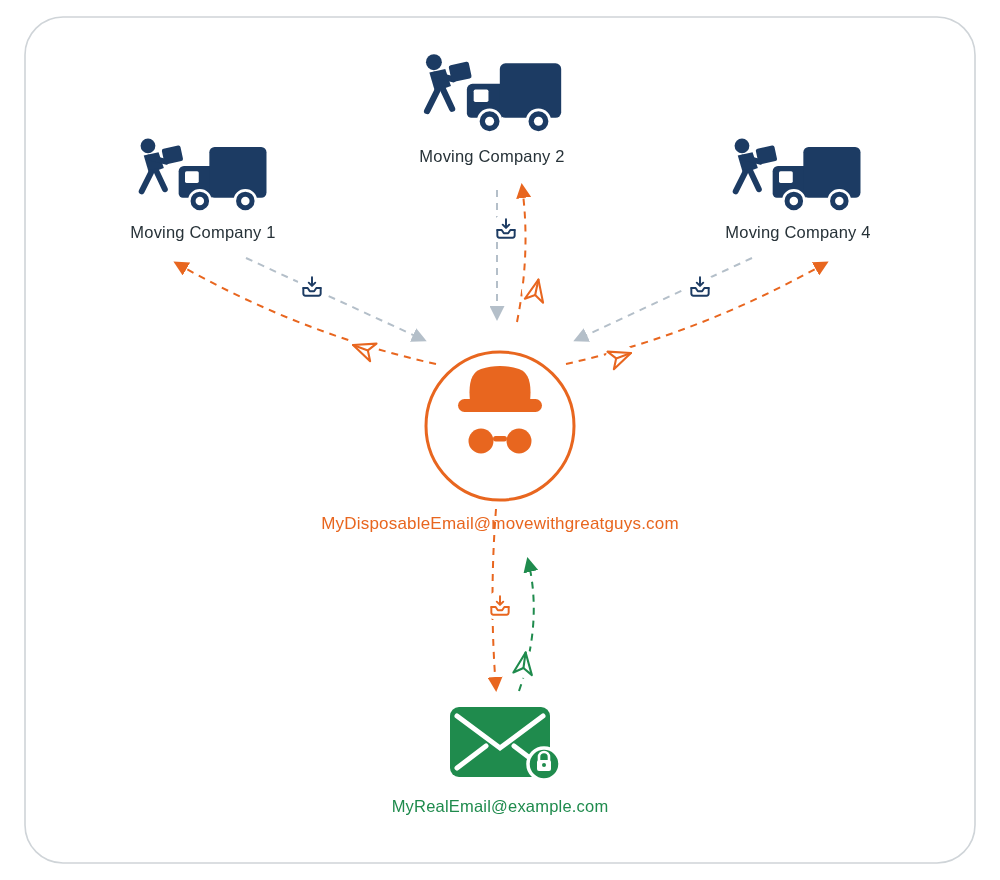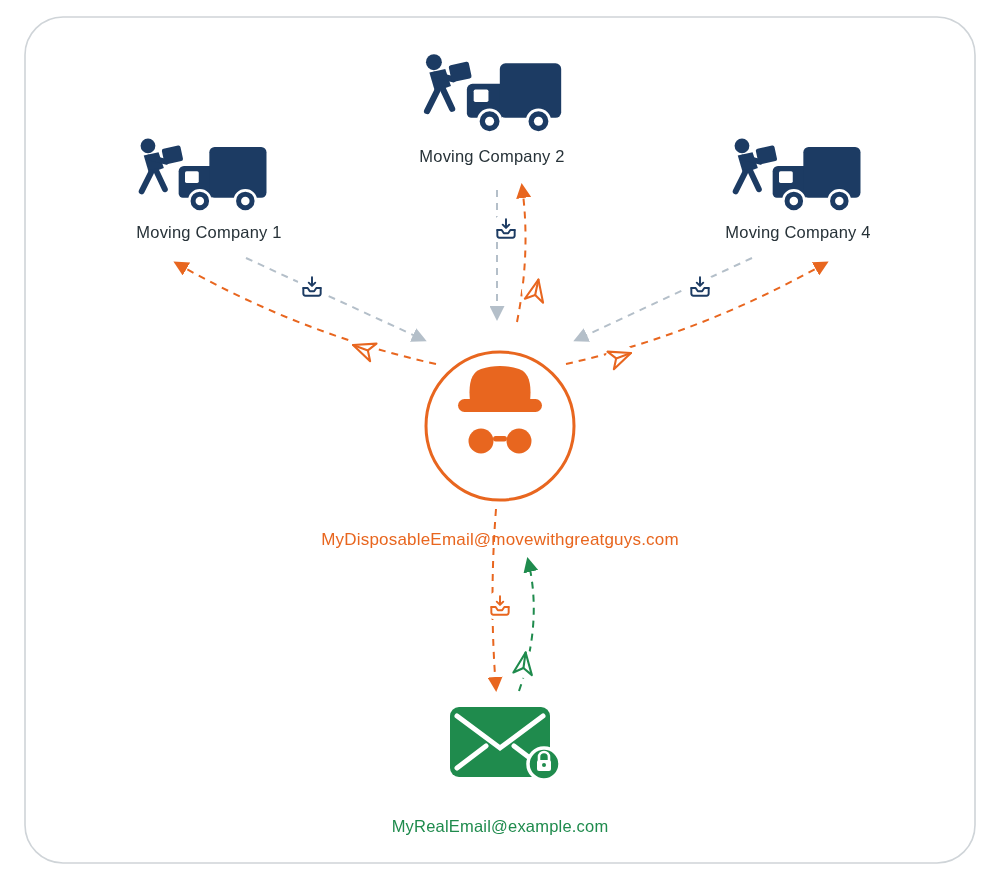--- a/index.html
+++ b/index.html
@@ -11,21 +11,21 @@
     --card-border:#cfd4d8;
     --background:#ffffff;
   }
   html,body{margin:0;padding:0;background:var(--background);}
   .stage{position:relative;width:1000px;height:880px;background:var(--background);overflow:hidden;
          font-family:"Liberation Sans",sans-serif;}
   .layer{position:absolute;left:0;top:0;}
   .lbl{position:absolute;transform:translateX(-50%);white-space:nowrap;
        font-weight:500;font-size:16.5px;color:var(--label);letter-spacing:.2px;}
   .email-orange{color:var(--orange);font-size:17px;}
-  .email-green{color:var(--green);font-size:16.5px;margin-top:20px;}
+  .email-green{color:var(--green);font-size:16.5px;}
 
   
   .card-outline{fill:none;stroke:var(--card-border);stroke-width:1.6;}
   .fill-navy{fill:var(--navy);}
   .fill-orange{fill:var(--orange);}
   .fill-green{fill:var(--green);}
   .fill-white{fill:#fff;}
   .limb{stroke:var(--navy);stroke-width:5.5;stroke-linecap:round;fill:none;}
   .ring{fill:#fff;stroke:var(--orange);stroke-width:3;}
   .dash{fill:none;stroke-width:2;stroke-dasharray:7 6;}
@@ -156,19 +156,19 @@
       <path class="env-line" d="M7 9 L50 41 L93 9"></path>
       <path class="env-line" d="M7 61 L36 39"></path>
       <path class="env-line" d="M93 61 L64 39"></path>
       <circle class="fill-green lock-ring" cx="94" cy="57" r="16"></circle>
       <path class="lock-shackle" d="M89 53 v-3 a5 5 0 0 1 10 0 v3"></path>
       <rect class="fill-white" x="87" y="53" width="14" height="11" rx="2"></rect>
       <circle class="fill-green" cx="94" cy="58" r="2"></circle>
     </g>
   </svg>
 
-  <div class="lbl" style="left:209px;top:223px;">Moving Company 1</div>
+  <div class="lbl" style="left:203px;top:223px;">Moving Company 1</div>
   <div class="lbl" style="left:492px;top:147px;text-align:right;">Moving Company 2</div>
   <div class="lbl" style="left:798px;top:223px;">Moving Company 4</div>
-  <div class="lbl email-orange" style="left:500px;top:514px;margin-top:16px;">MyDisposableEmail@movewithgreatguys.com</div>
+  <div class="lbl email-orange" style="left:500px;top:514px;">MyDisposableEmail@movewithgreatguys.com</div>
   <div class="lbl email-green" style="left:500px;top:797px;">MyRealEmail@example.com</div>
 
 </div>
 
 </body></html>

